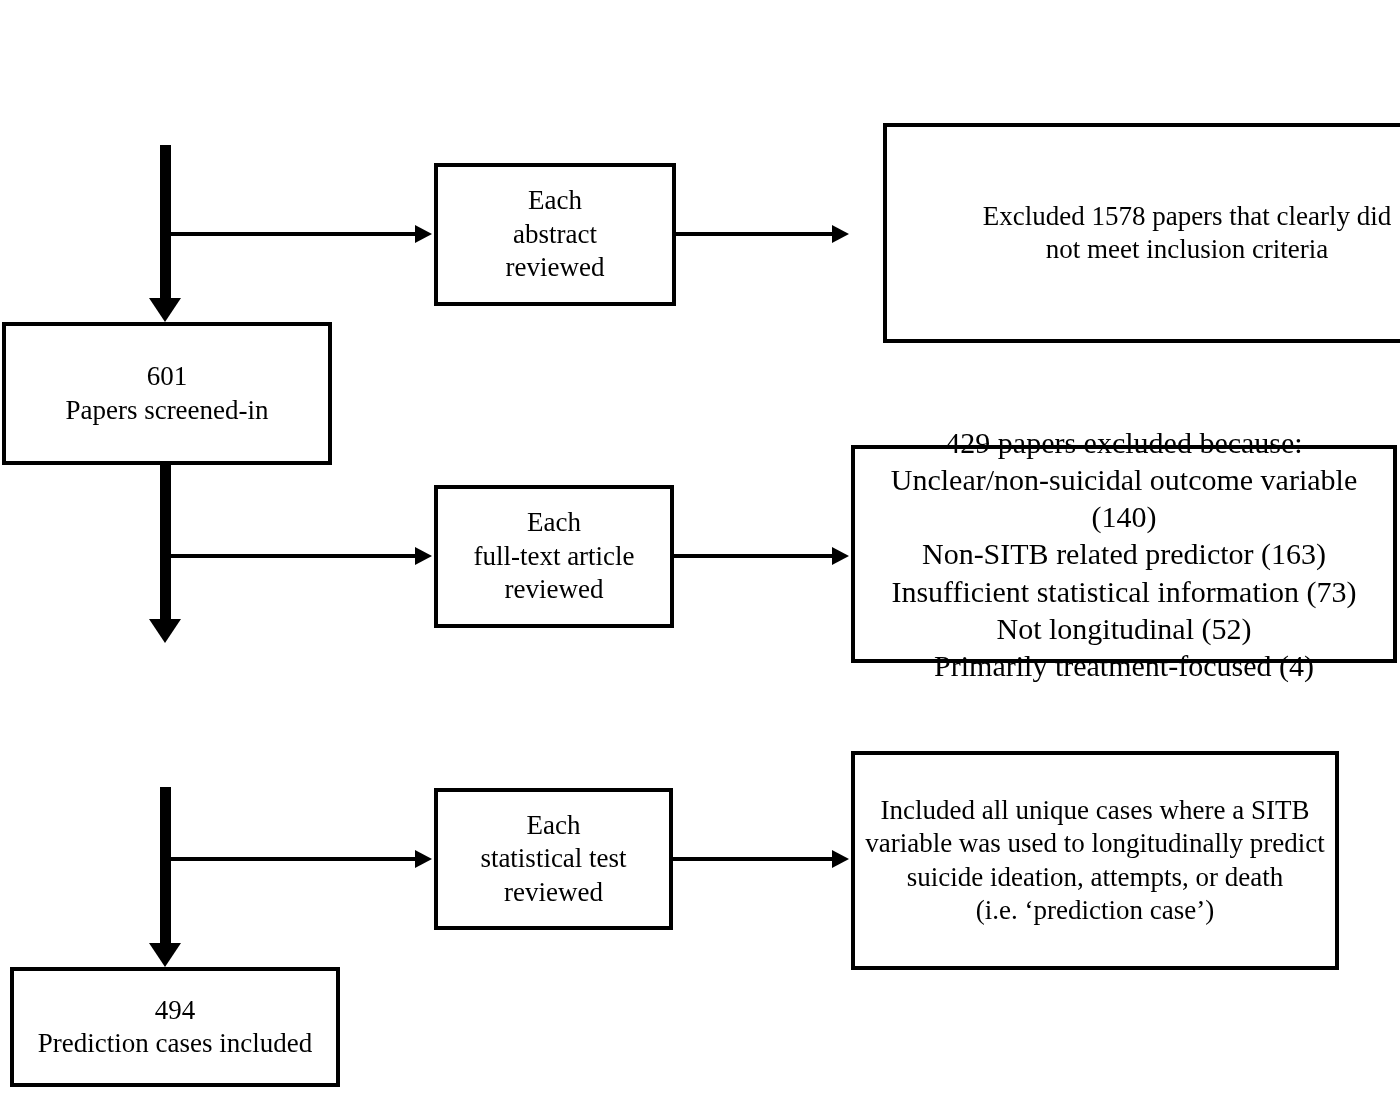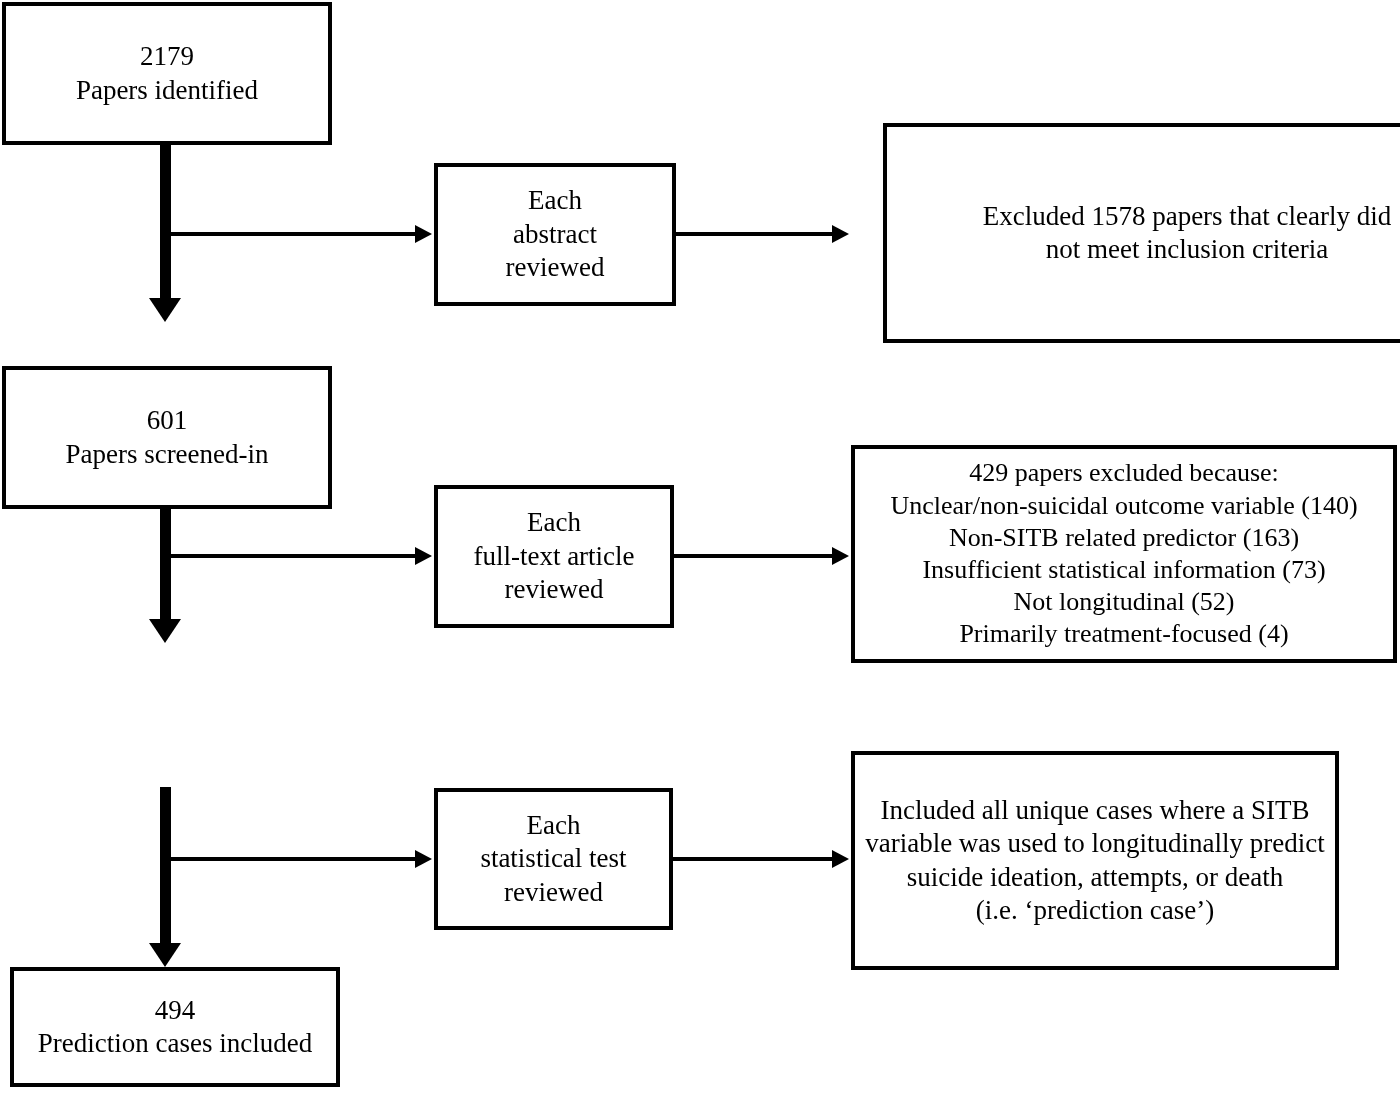--- a/index.html
+++ b/index.html
@@ -66,24 +66,20 @@
     border-bottom: 9px solid transparent;
     border-left: 17px solid #000000;
     z-index: 2;
   }
 </style>
 </head>
 <body>
 
 <div id="canvas">
 
-  <div class="fbox" style="left:2px; top:2px; width:330px; height:143px;">
-    <span class="txt">2179
-Papers identified</span>
-  </div>
 
   <div class="vstem" style="left:160px; top:145px; height:155px;"></div>
   <div class="vhead" style="left:149px; top:298px;"></div>
 
   <div class="hline" style="left:165px; top:232px; width:252px;"></div>
   <div class="hhead" style="left:415px; top:225px;"></div>
 
   <div class="fbox" style="left:434px; top:163px; width:242px; height:143px;">
     <span class="txt">Each
 abstract
@@ -91,41 +87,41 @@
   </div>
 
   <div class="hline" style="left:676px; top:232px; width:158px;"></div>
   <div class="hhead" style="left:832px; top:225px;"></div>
 
   <div class="fbox" style="left:883px; top:123px; width:608px; height:220px;">
     <span class="txt">Excluded 1578 papers that clearly did
 not meet inclusion criteria</span>
   </div>
 
-  <div class="fbox" style="left:2px; top:322px; width:330px; height:143px;margin-top:44px;">
+  <div class="fbox" style="left:2px; top:322px; width:330px; height:143px;">
     <span class="txt">601
 Papers screened-in</span>
   </div>
 
   <div class="vstem" style="left:160px; top:465px; height:156px;"></div>
   <div class="vhead" style="left:149px; top:619px;"></div>
 
   <div class="hline" style="left:165px; top:554px; width:252px;"></div>
   <div class="hhead" style="left:415px; top:547px;"></div>
 
   <div class="fbox" style="left:434px; top:485px; width:240px; height:143px;">
     <span class="txt">Each
 full-text article
 reviewed</span>
   </div>
 
   <div class="hline" style="left:674px; top:554px; width:160px;"></div>
   <div class="hhead" style="left:832px; top:547px;"></div>
 
-  <div class="fbox" style="left:851px; top:445px; width:546px; height:218px; font-size:26px;">
+  <div class="fbox" style="left:851px; top:445px; width:546px; height:218px; font-size:30px;">
     <span class="txt">429 papers excluded because:
 Unclear/non-suicidal outcome variable (140)
 Non-SITB related predictor (163)
 Insufficient statistical information (73)
 Not longitudinal (52)
 Primarily treatment-focused (4)</span>
   </div>
 
 
   <div class="vstem" style="left:160px; top:787px; height:157px;"></div>

